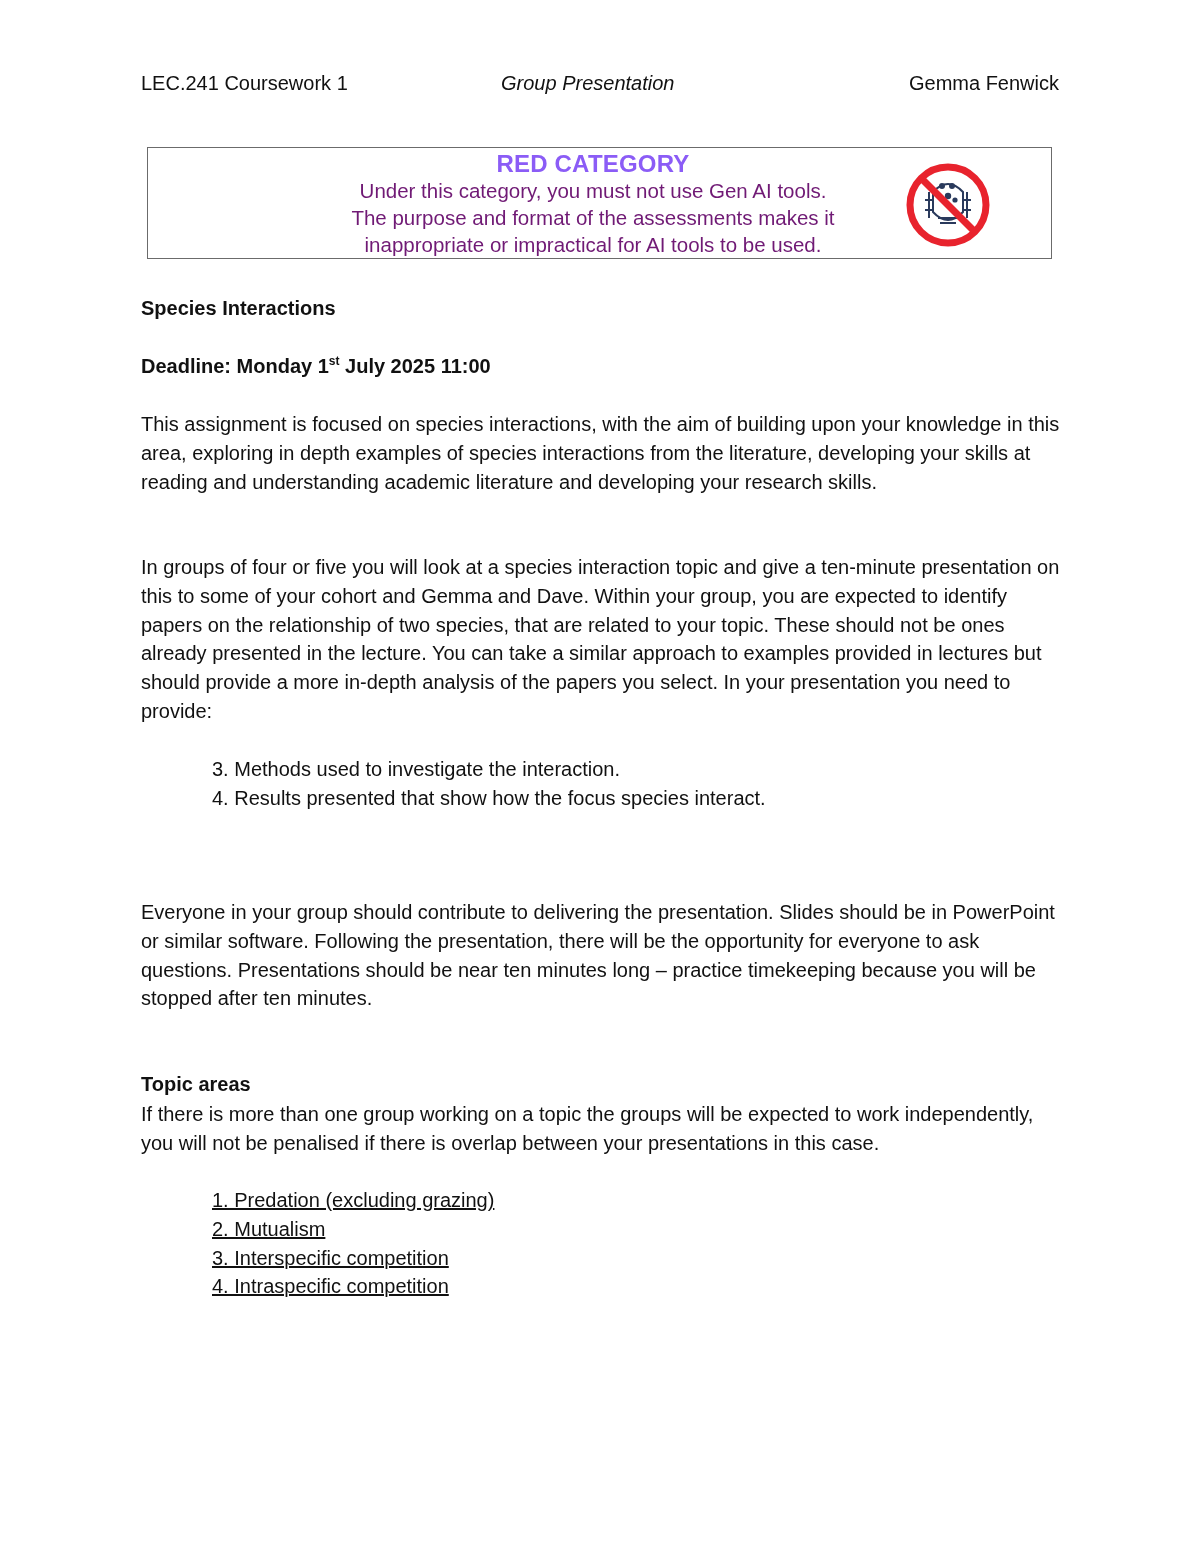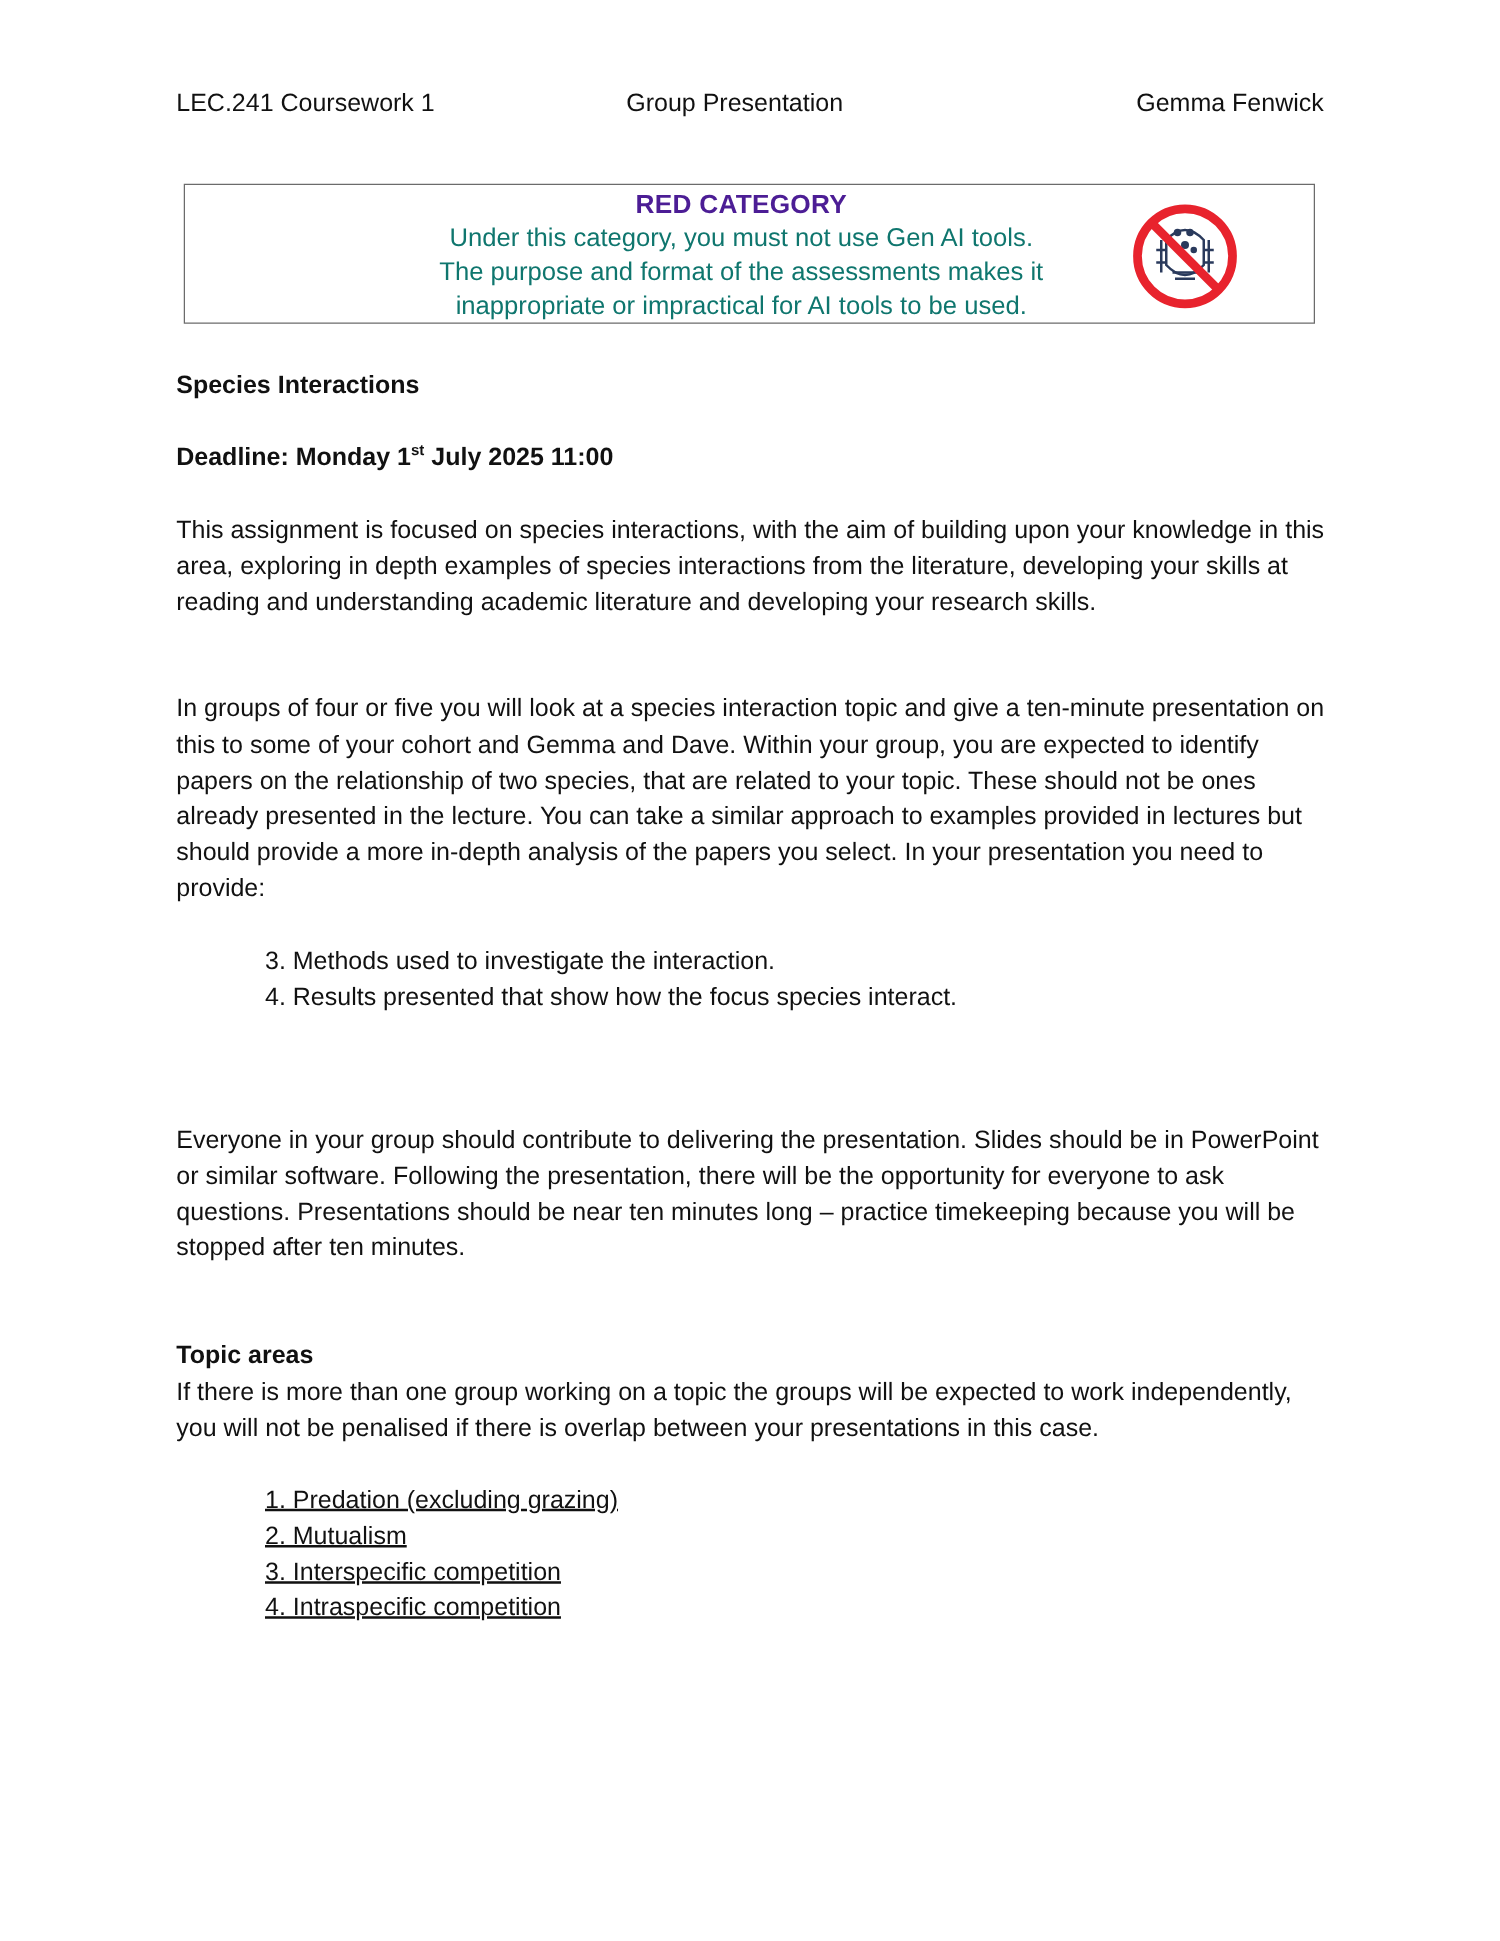--- a/index.html
+++ b/index.html
@@ -6,30 +6,30 @@
     body {
       width: 1200px; height: 1553px; position: relative; overflow: hidden;
       font-family: "Liberation Sans", "DejaVu Sans", sans-serif;
       color: #111111;
     }
     .page { position: absolute; left: 0; top: 0; width: 1200px; height: 1553px; }
 
     .header { position: absolute; top: 72px; left: 141px; width: 918px; height: 26px; font-size: 20px; }
     .header span { position: absolute; top: 0; white-space: nowrap; }
     .header .left { left: 0; }
-    .header .center { left: 360px; }
+    .header .center { left: 360px; font-style: italic; }
     .header .right { right: 0; }
 
     .banner {
       position: absolute; left: 147px; top: 147px; width: 905px; height: 112px;
       border: 1.5px solid #6b6b6b; box-sizing: border-box; background: #fff;
     }
     .banner-text { position: absolute; left: 110px; top: 2px; width: 670px; text-align: center; }
-    .banner-title { font-size: 21px; font-weight: bold; color: #4c1d95; line-height: 27px; letter-spacing: 0.2px; }
-    .banner-line { font-size: 20.5px; line-height: 27px; color: #0f766e; }
+    .banner-title { font-size: 24px; font-weight: bold; color: #8b5cf6; line-height: 27px; letter-spacing: 0.2px; }
+    .banner-line { font-size: 20.5px; line-height: 27px; color: #701a75; }
     .banner-icon { position: absolute; left: 757px; top: 14px; width: 86px; height: 86px; }
 
     .section-title { position: absolute; left: 141px; font-size: 20px; font-weight: bold; }
     .deadline sup { font-size: 12px; vertical-align: super; line-height: 0; }
 
     .para { position: absolute; left: 141px; width: 930px; font-size: 20px; line-height: 28.8px; }
 
     .list { position: absolute; left: 212px; margin: 0; padding: 0; list-style: none; font-size: 20px; line-height: 28.8px; }
     .list li { white-space: nowrap; }
   </style>

